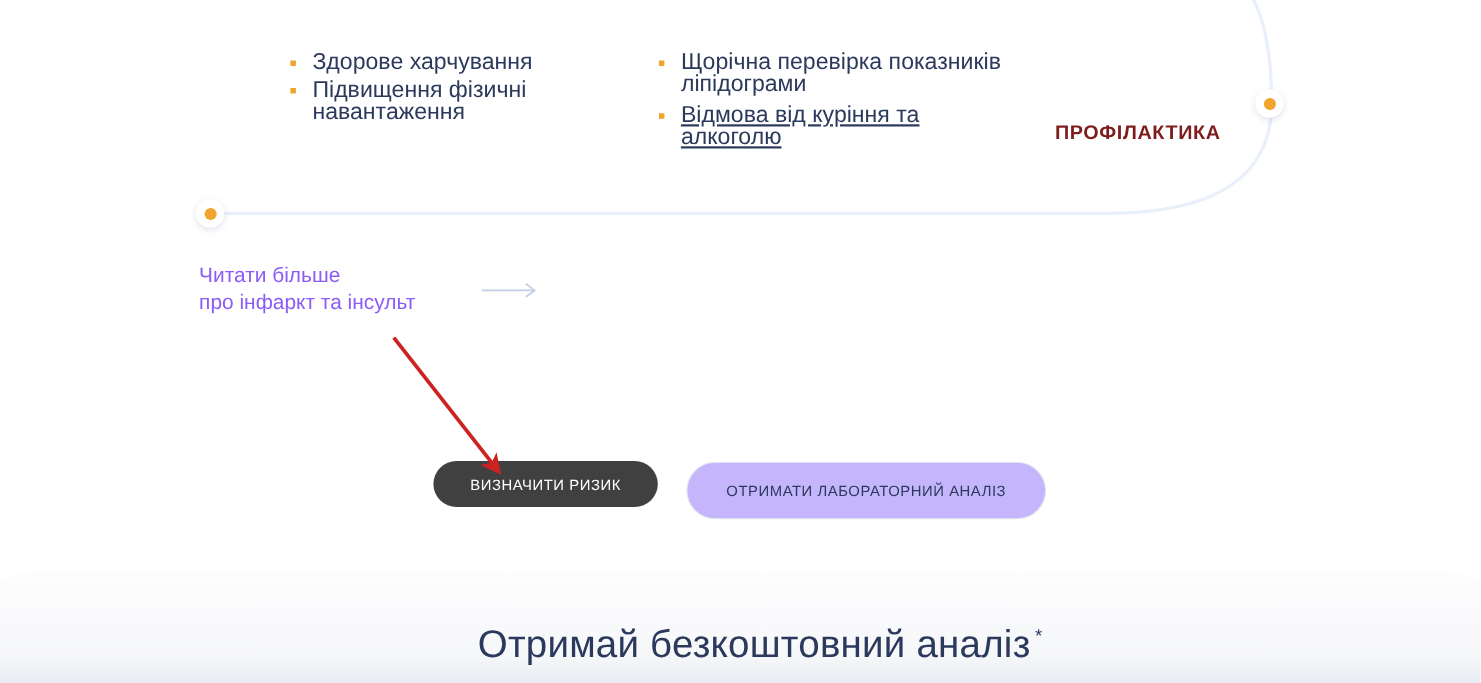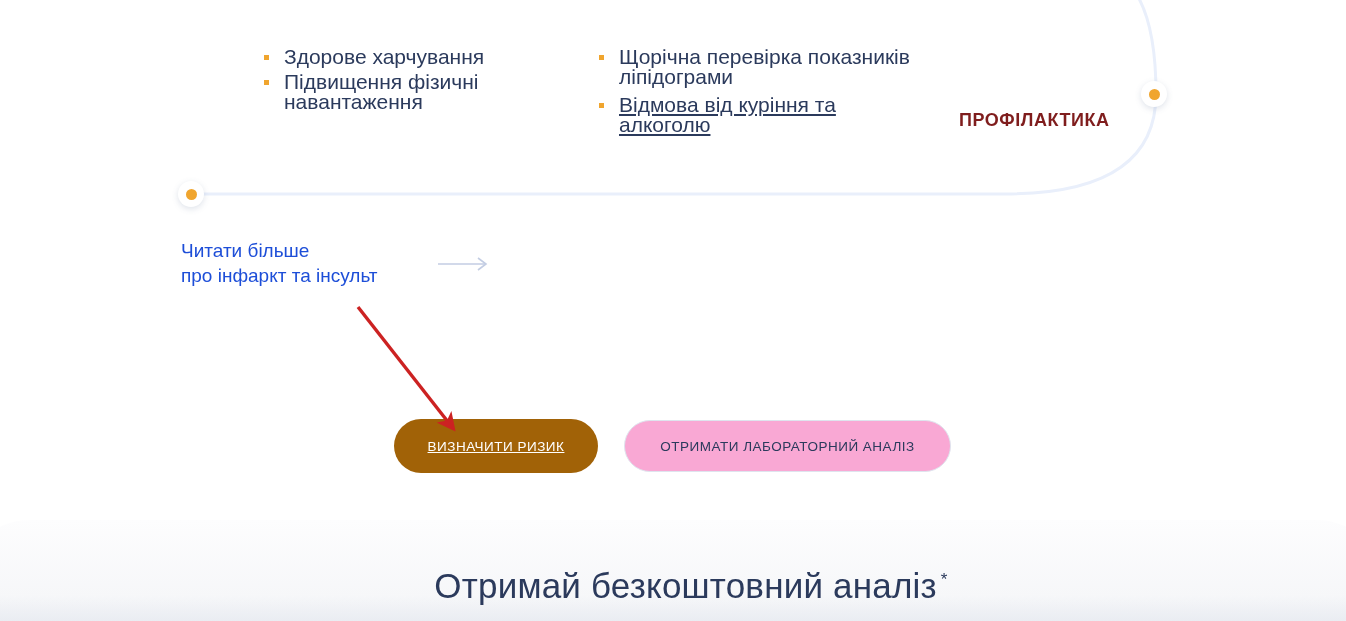--- a/index.html
+++ b/index.html
@@ -104,21 +104,21 @@
   .bullet-row .bullet-text {
     display: block;
     white-space: pre-line;
   }
 
   
   .readmore {
     position: absolute;
     left: 181px;
     top: 238px;
-    color: #1d4ed8;
+    color: #8b5cf6;
     font-size: 19px;
     line-height: 25px;
     white-space: pre-line;
     cursor: pointer;
   }
   .readmore-arrow {
     position: absolute;
     left: 437px;
     top: 255px;
     width: 55px;
@@ -133,30 +133,29 @@
     align-items: center;
     justify-content: center;
     border-radius: 999px;
     font-size: 13.5px;
     letter-spacing: 0.5px;
     cursor: pointer;
     white-space: nowrap;
   }
   #btn-primary {
     left: 394px; top: 419px;
-    width: 204px; height: 54px;
-    background: #a16207;
+    width: 204px; height: 42px;
+    background: #404040;
     color: #ffffff;
     border: none;
-    text-decoration: underline;
   }
   #btn-secondary {
     left: 624px; top: 420px;
     width: 327px; height: 52px;
-    background: #f9a8d4;
+    background: #c4b5fd;
     color: #2b3a5c;
     border: 1px solid #dfe4ee;
   }
 
   
   .annot-arrow {
     position: absolute;
     left: 340px;
     top: 295px;
     width: 140px;

